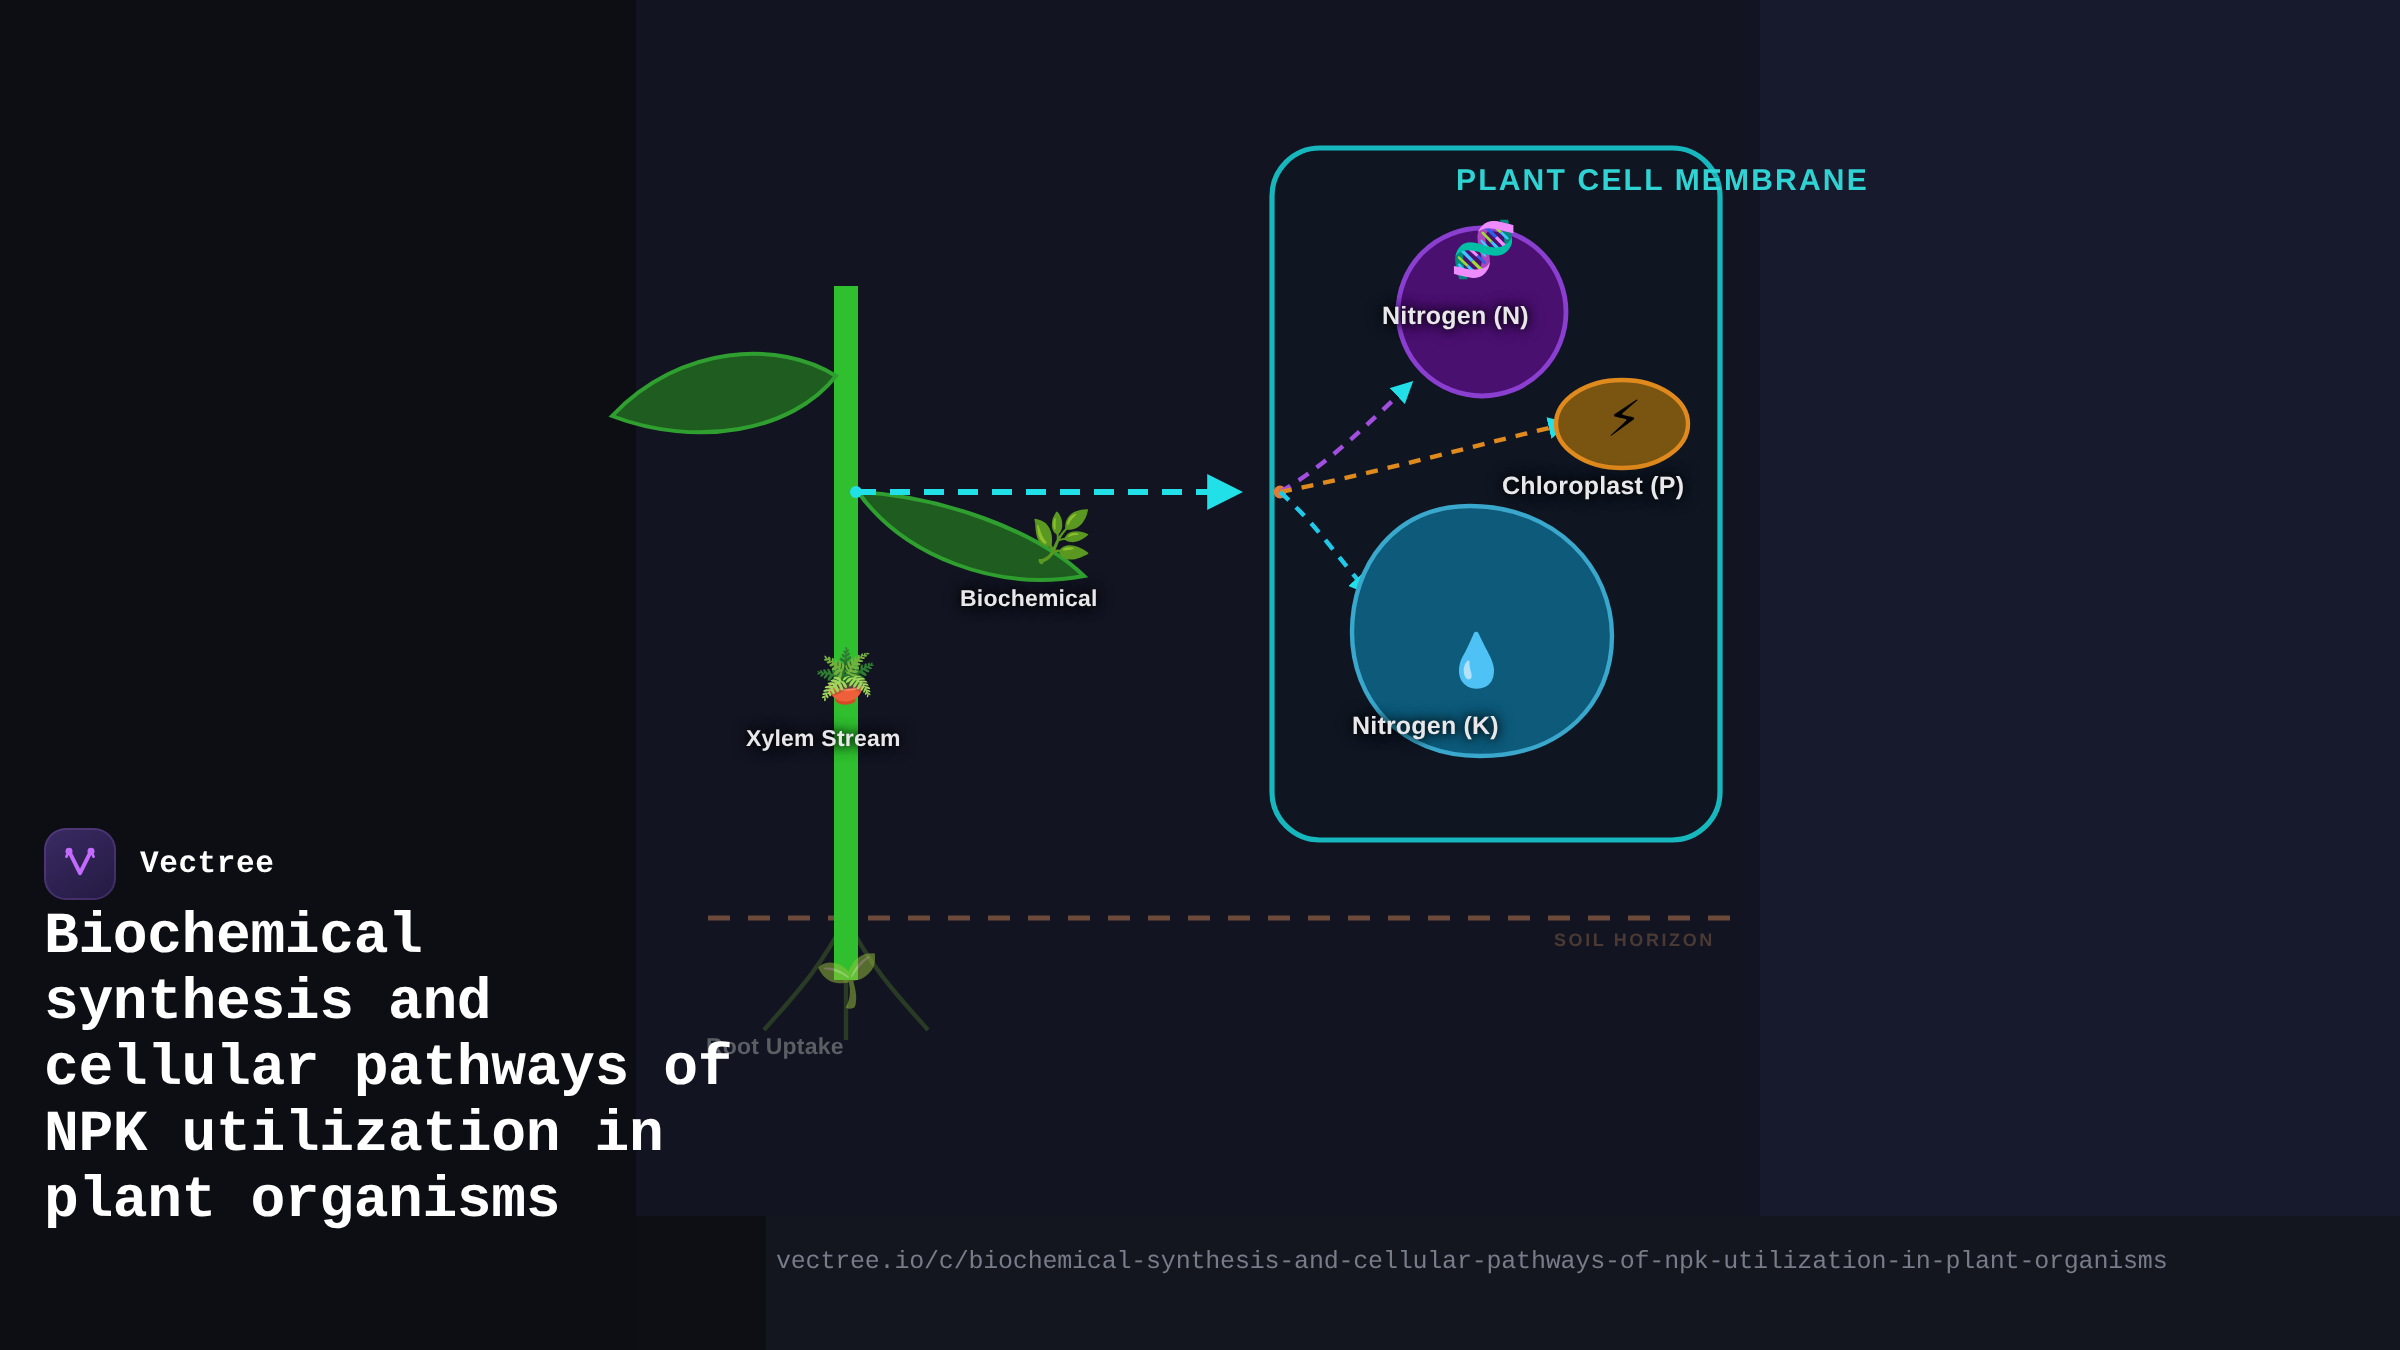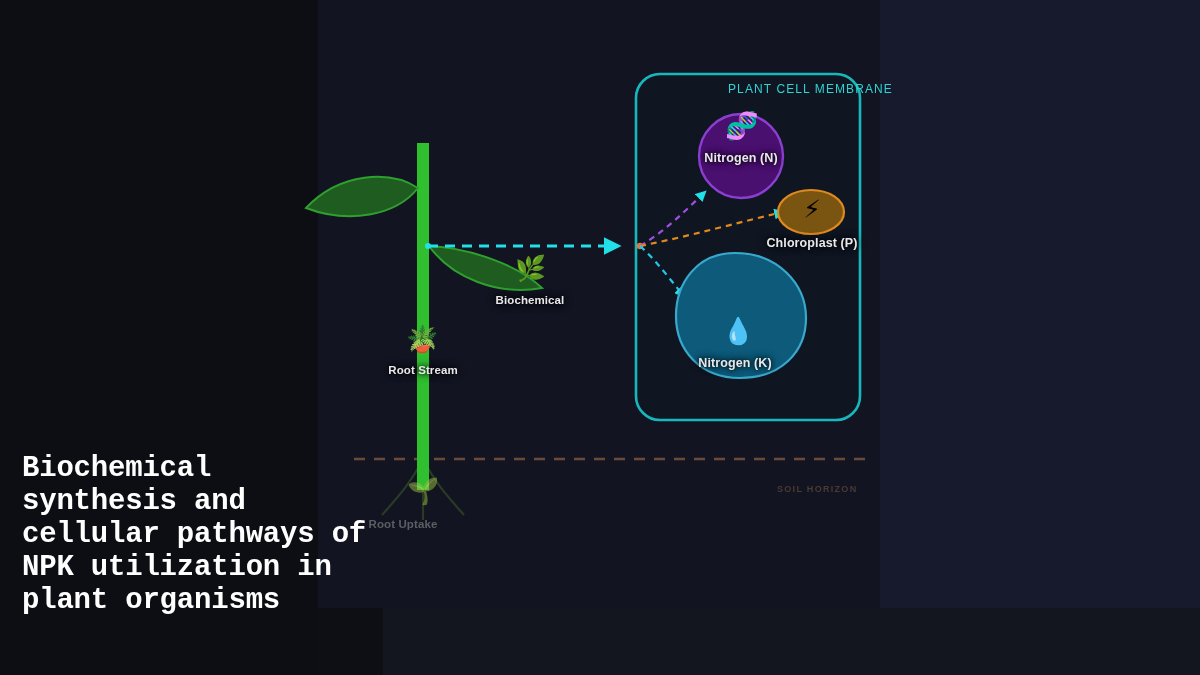--- a/index.html
+++ b/index.html
@@ -21,29 +21,29 @@
   .bg-bottomband{position:absolute;left:383px;top:608px;width:817px;height:67px;
             background:#14161f;}
   .bg-leftdark{position:absolute;left:0;top:0;width:318px;height:675px;
             background:#0d0e13;}
 
   
   #scene{position:absolute;left:0;top:0;width:1200px;height:675px;}
 
   
   .lbl{position:absolute;color:#e8e8ea;font-size:11.5px;font-weight:bold;
-       text-align:center;white-space:nowrap;
+       white-space:nowrap;
        text-shadow:0 0 4px rgba(0,0,0,.95),0 0 8px rgba(0,0,0,.8);
        letter-spacing:.1px;}
   .lbl-dim{color:#5b5f63;text-shadow:none;}
   .lbl-node{font-size:12.5px;}
-  .membrane-title{position:absolute;color:#2fd3d3;font-size:12px;
-       letter-spacing:1.1px;font-weight:normal;white-space:nowrap;text-align:right;}
+  .membrane-title{position:absolute;color:#2fd3d3;font-size:15px;
+       letter-spacing:1.1px;font-weight:bold;white-space:nowrap;text-align:right;}
   .soil-label{position:absolute;color:#4a3a33;font-size:9px;
-       letter-spacing:1.3px;white-space:nowrap;font-weight:bold;margin-top:19px;}
+       letter-spacing:1.3px;white-space:nowrap;font-weight:bold;}
 
   .emoji{position:absolute;line-height:1;text-align:center;
         font-family:"DejaVu Sans", sans-serif;}
 
   
   #brandrow{position:absolute;left:22px;top:414px;display:flex;align-items:center;gap:12px;}
   #logo{width:36px;height:36px;border-radius:11px;
         background:linear-gradient(145deg,#3a2a63 0%,#241a42 100%);
         display:flex;align-items:center;justify-content:center;
         box-shadow:inset 0 0 0 1px rgba(160,110,220,.22);}
@@ -128,23 +128,36 @@
   <div class="membrane-title" style="left:728px;top:82px;">PLANT CELL MEMBRANE</div>
 
   <div class="lbl lbl-node" style="left:691px;top:151px;width:100px;">Nitrogen (N)</div>
 
   <div class="lbl lbl-node" style="left:751px;top:236px;width:122px;">Chloroplast (P)</div>
 
   <div class="lbl lbl-node" style="left:676px;top:356px;width:118px;">Nitrogen (K)</div>
 
   <div class="lbl" style="left:480px;top:294px;width:100px;">Biochemical</div>
 
-  <div class="lbl" style="left:373px;top:364px;width:100px;">Root Stream</div>
+  <div class="lbl" style="left:373px;top:364px;width:100px;">Xylem Stream</div>
 
   <div class="lbl lbl-dim" style="left:353px;top:518px;width:100px;">Root Uptake</div>
 
   <div class="soil-label" style="left:777px;top:465px;">SOIL HORIZON</div>
 
+  <div id="brandrow">
+    <div id="logo">
+      <svg width="22" height="22" viewBox="0 0 24 24" aria-hidden="true">
+        <path d="M6 5 L12 17 L18 5" fill="none" stroke="#c46bff" stroke-width="2.2" stroke-linecap="round" stroke-linejoin="round"></path>
+        <circle cx="6" cy="5" r="1.9" fill="#c46bff"></circle>
+        <circle cx="18" cy="5" r="1.9" fill="#c46bff"></circle>
+        <path d="M6 5 L4.6 8" stroke="#c46bff" stroke-width="1.5" stroke-linecap="round"></path>
+        <path d="M18 5 L19.4 8" stroke="#c46bff" stroke-width="1.5" stroke-linecap="round"></path>
+      </svg>
+    </div>
+    <div id="brandname">Vectree</div>
+  </div>
 
   <div id="headline">Biochemical synthesis and cellular pathways of NPK utilization in plant organisms</div>
 
+  <div id="urlbar">vectree.io/c/biochemical-synthesis-and-cellular-pathways-of-npk-utilization-in-plant-organisms</div>
 
 </div>
 
 </body></html>

